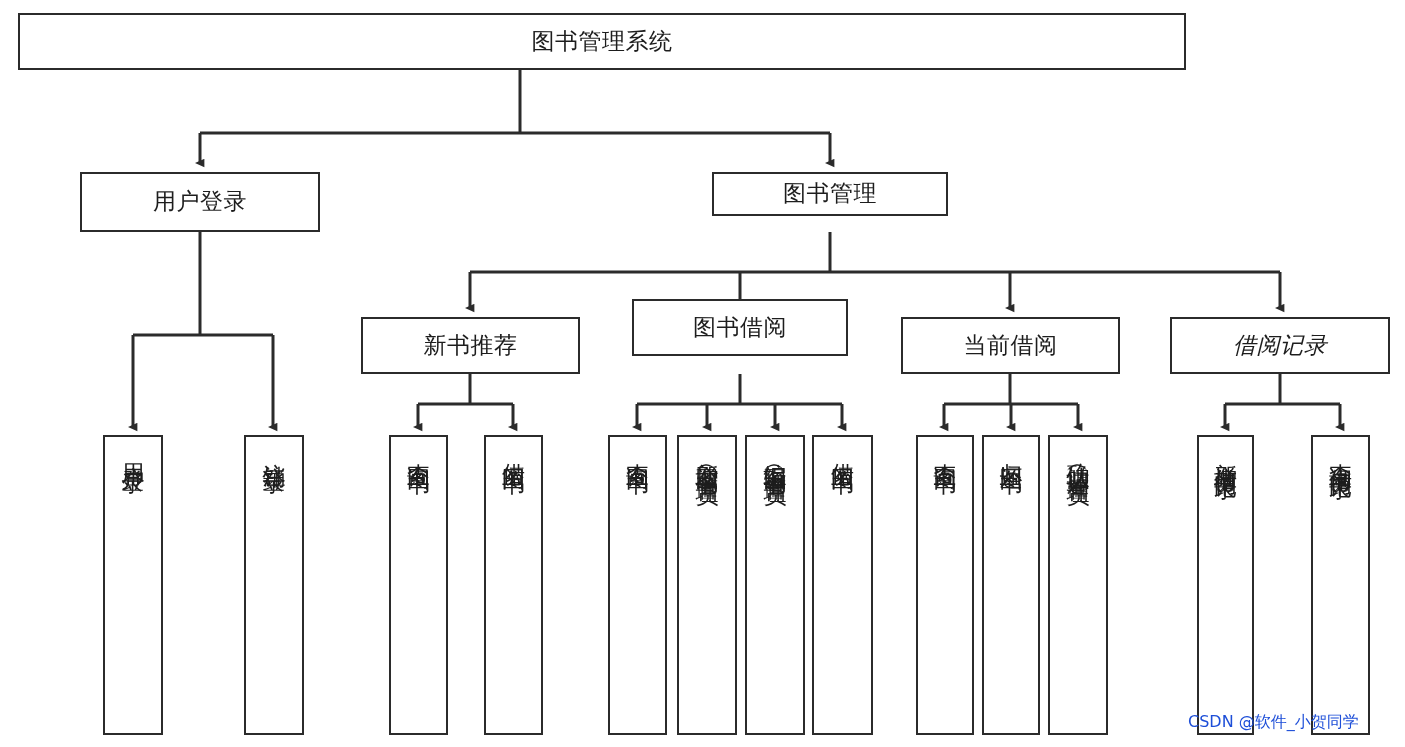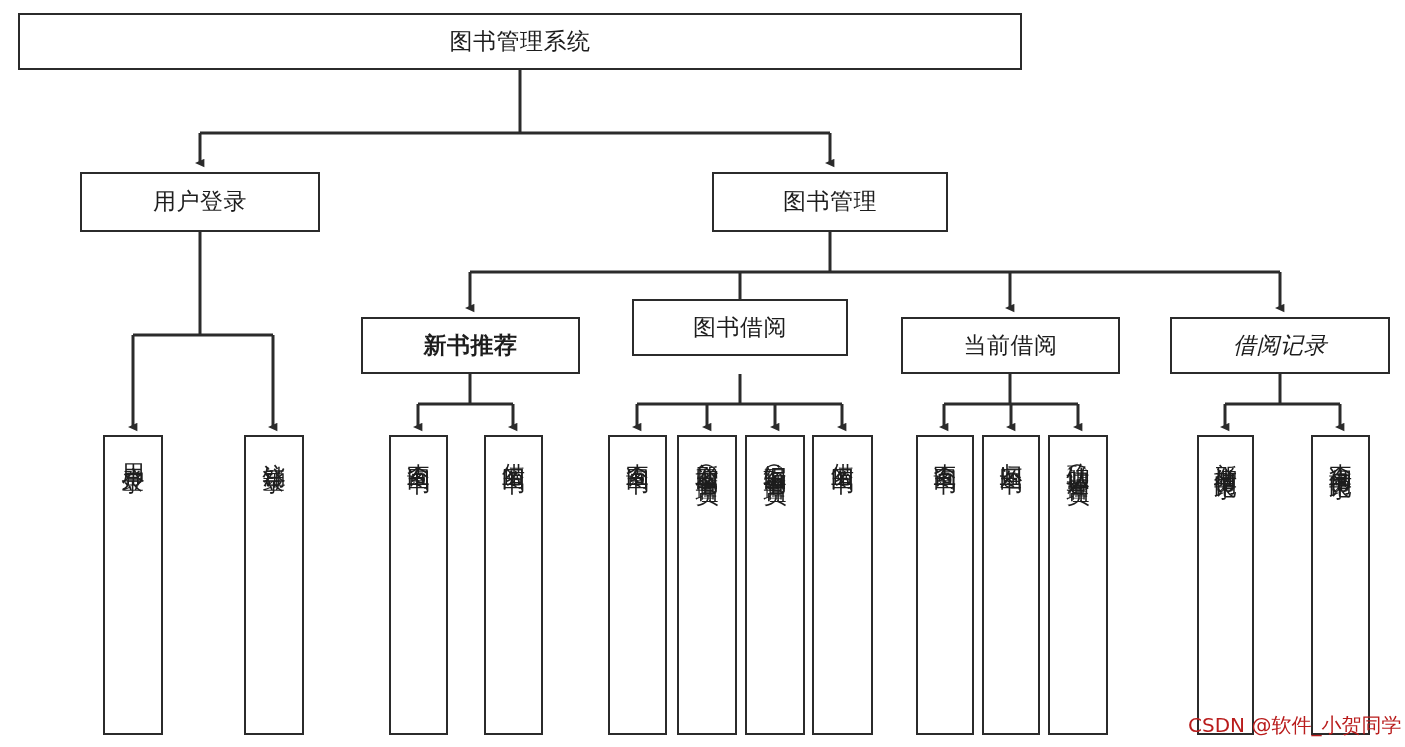--- a/index.html
+++ b/index.html
@@ -52,22 +52,22 @@
     text-orientation: upright;
     font-size: 23px;
     letter-spacing: 3px;
     line-height: 1.0;
     white-space: nowrap;
   }
   #watermark {
     position: absolute;
     left: 1188px;
     top: 712px;
-    font-size: 20px;
-    color: #b91c1c;
+    font-size: 16px;
+    color: #1d4ed8;
     white-space: nowrap;
     z-index: 5;
   }
 </style>
 </head>
 <body>
 
 <div id="canvas">
 
   <svg class="wires" viewBox="0 0 1405 747">
@@ -113,33 +113,33 @@
       <path d="M1011,404 L1011,427" marker-end="url(#arrow)"></path>
       <path d="M1078,404 L1078,427" marker-end="url(#arrow)"></path>
 
       <path d="M1280,374 L1280,404"></path>
       <path d="M1225,404 L1340,404"></path>
       <path d="M1225,404 L1225,427" marker-end="url(#arrow)"></path>
       <path d="M1340,404 L1340,427" marker-end="url(#arrow)"></path>
     </g>
   </svg>
 
-  <div class="node" style="left:18px; top:13px; width:1004px; height:57px;">
+  <div class="node" style="left:18px; top:13px; width:1168px; height:57px;">
     <span class="label">图书管理系统</span>
   </div>
 
   <div class="node" style="left:80px; top:172px; width:240px; height:60px;">
     <span class="label">用户登录</span>
   </div>
 
-  <div class="node" style="left:712px; top:172px; width:236px; height:60px;">
+  <div class="node" style="left:712px; top:172px; width:236px; height:44px;">
     <span class="label">图书管理</span>
   </div>
 
-  <div class="node" style="left:361px; top:317px; width:219px; height:57px;font-weight:bold;">
+  <div class="node" style="left:361px; top:317px; width:219px; height:57px;">
     <span class="label">新书推荐</span>
   </div>
 
   <div class="node" style="left:632px; top:299px; width:216px; height:57px;">
     <span class="label">图书借阅</span>
   </div>
 
   <div class="node" style="left:901px; top:317px; width:219px; height:57px;justify-content:center;">
     <span class="label">当前借阅</span>
   </div>

